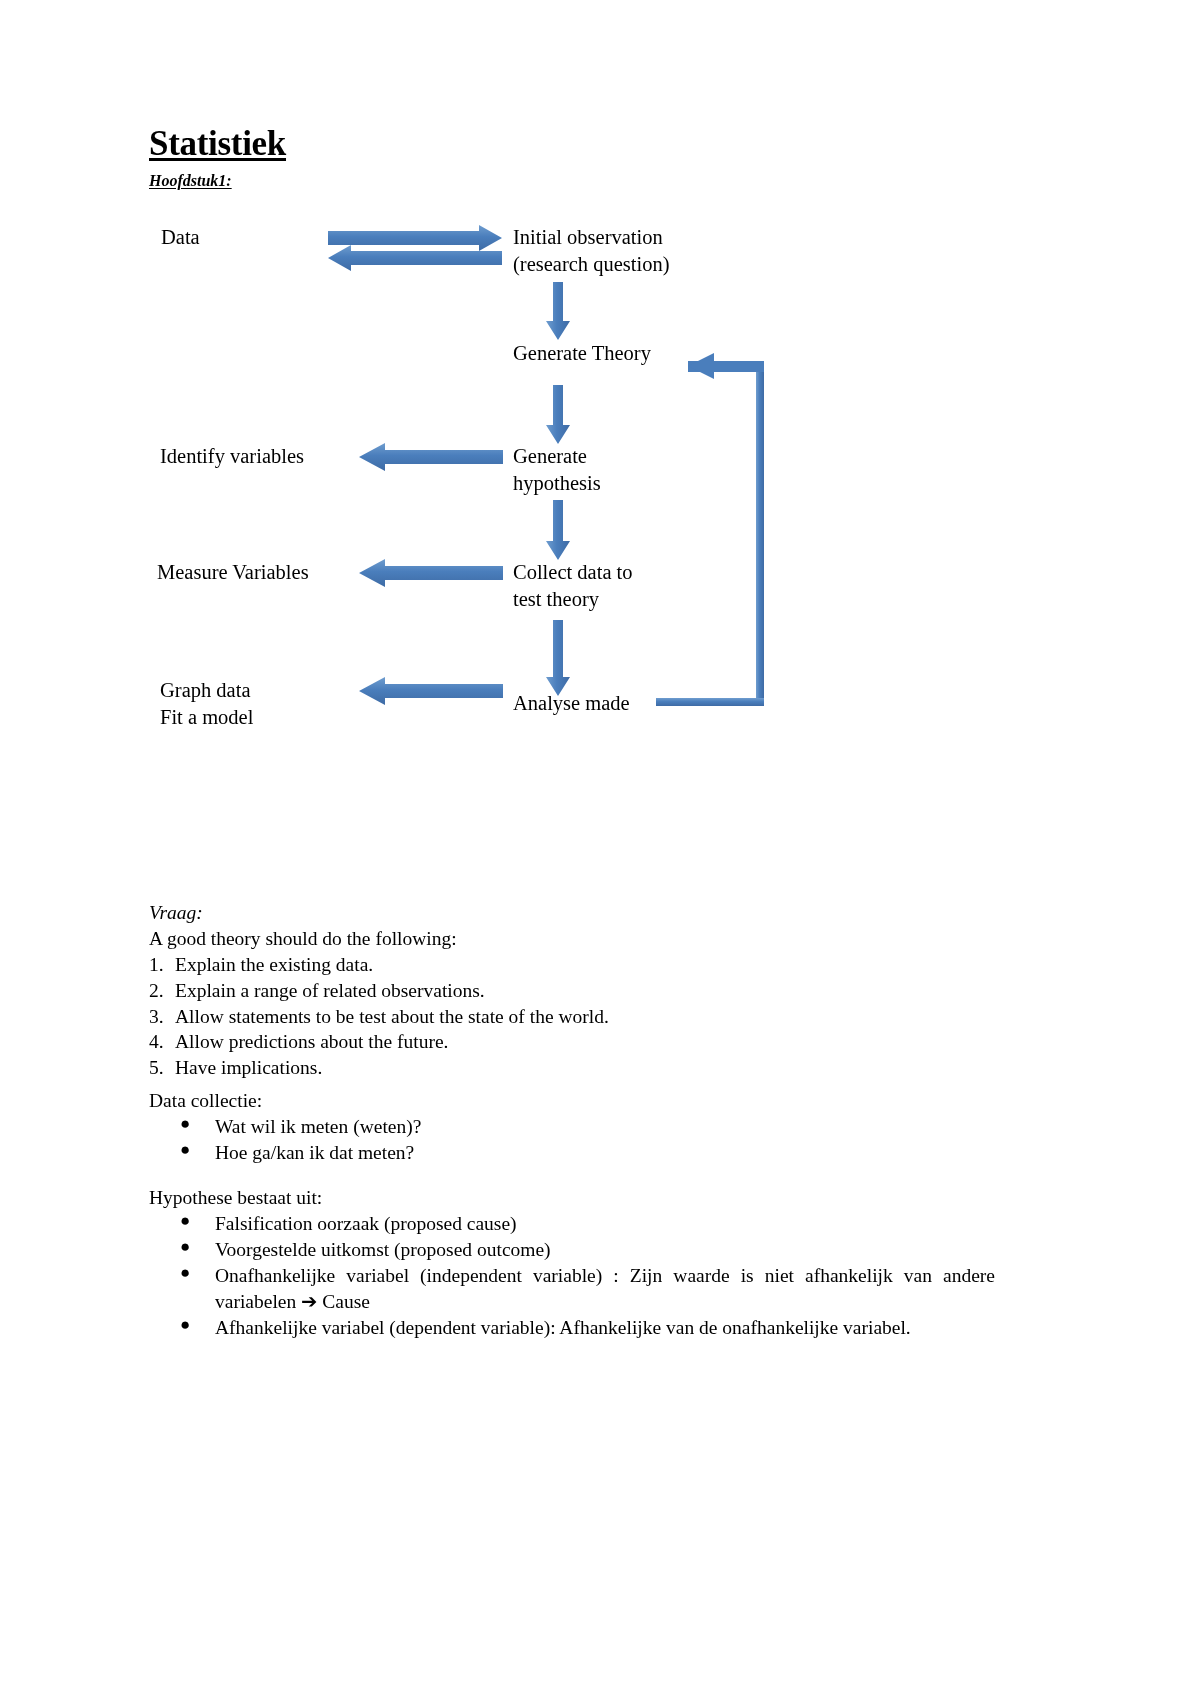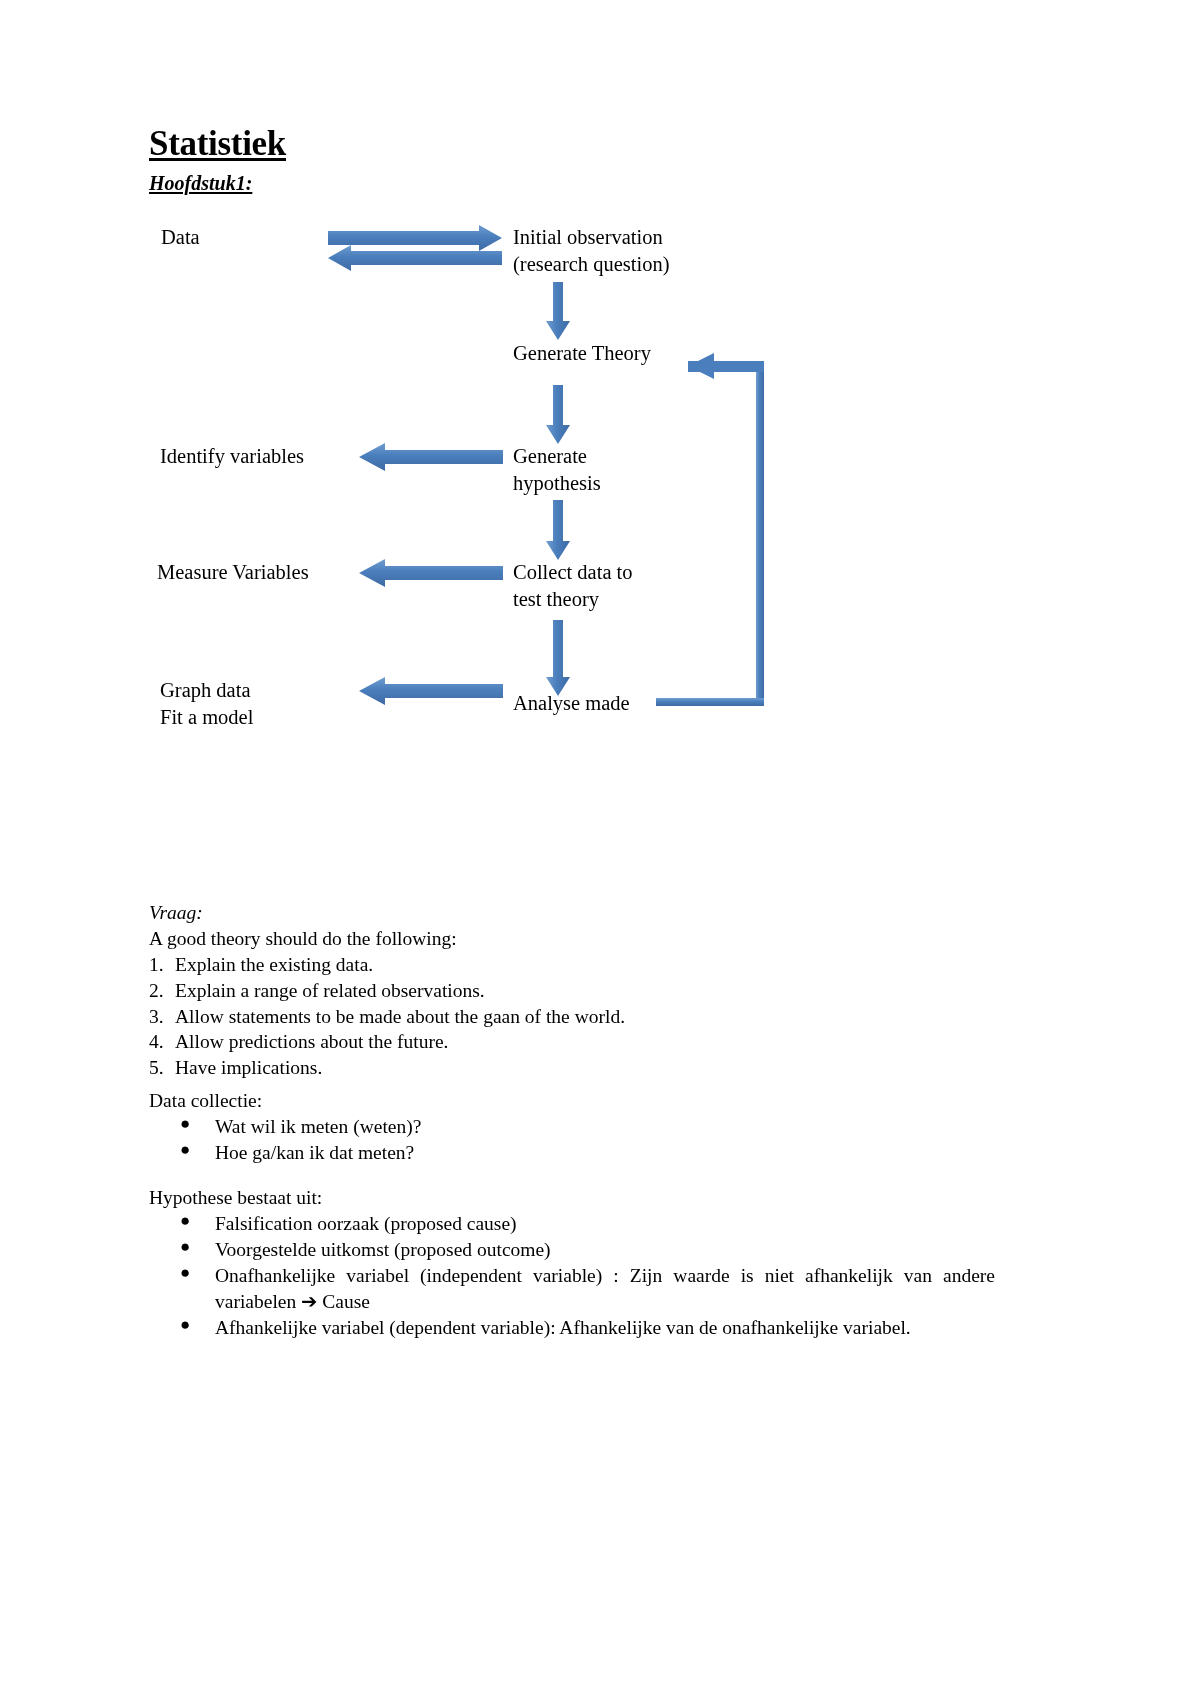--- a/index.html
+++ b/index.html
@@ -31,21 +31,21 @@
     font-weight: bold;
     letter-spacing: -0.3px;
     text-decoration: underline;
     text-underline-offset: 3px;
     line-height: 1.05;
   }
   .doc-subtitle {
     position: absolute;
     left: 133px;
     top: 172px;
-    font-size: 20px;
+    font-size: 16px;
     font-weight: bold;
     font-style: italic;
     text-decoration: underline;
     text-underline-offset: 2px;
     line-height: 1.1;
   }
 
   
   .diagram {
     position: absolute;
@@ -221,21 +221,21 @@
     <div class="node n-analyse">Analyse made</div>
   </div>
 
 
   <div class="body-text blk-vraag">
     <div class="italic plain-line">Vraag:</div>
     <div class="plain-line">A good theory should do the following:</div>
     <ol class="numlist">
       <li><span class="num">1.</span><span>Explain the existing data.</span></li>
       <li><span class="num">2.</span><span>Explain a range of related observations.</span></li>
-      <li><span class="num">3.</span><span>Allow statements to be made about the gaan of the world.</span></li>
+      <li><span class="num">3.</span><span>Allow statements to be test about the state of the world.</span></li>
       <li><span class="num">4.</span><span>Allow predictions about the future.</span></li>
       <li><span class="num">5.</span><span>Have implications.</span></li>
     </ol>
   </div>
 
   <div class="body-text blk-datacol">
     <div class="plain-line">Data collectie:</div>
     <ul class="bullets">
       <li>
           <span class="bullet">●</span>

